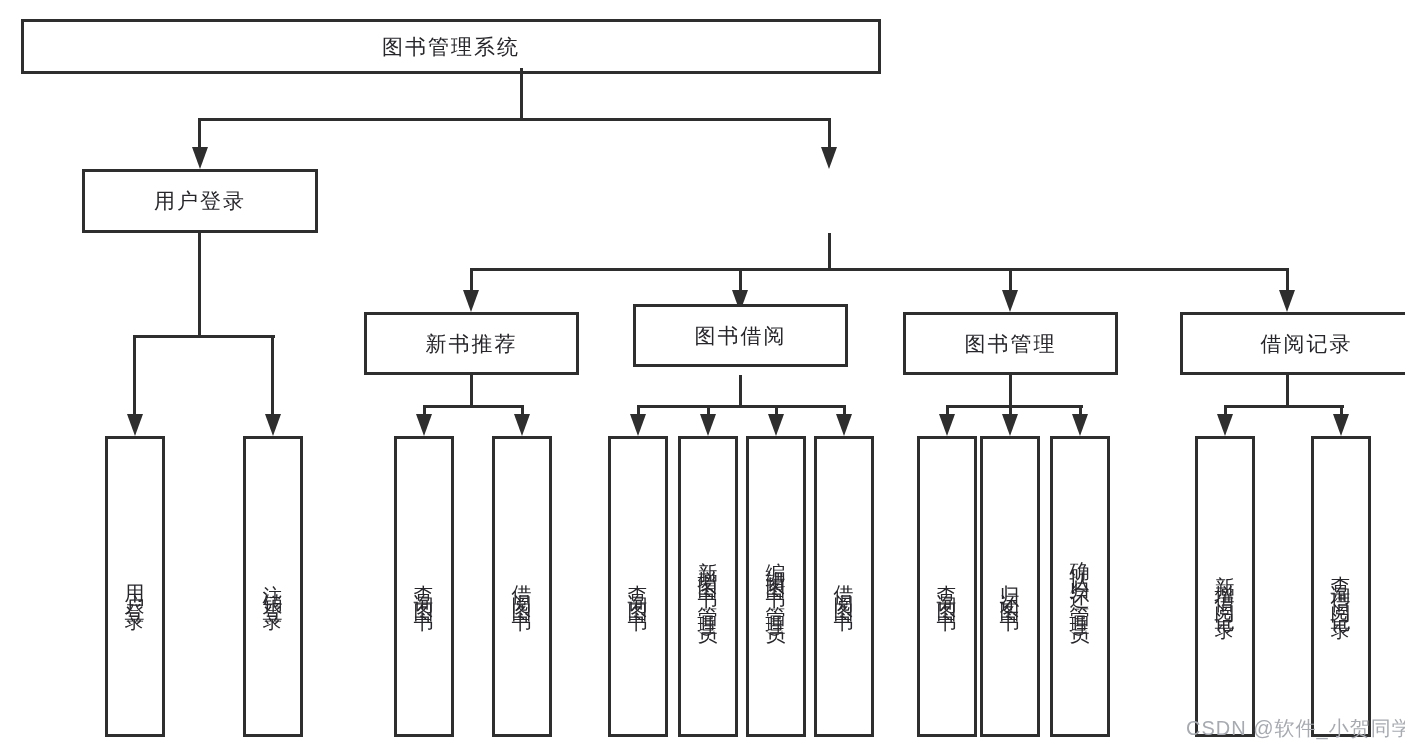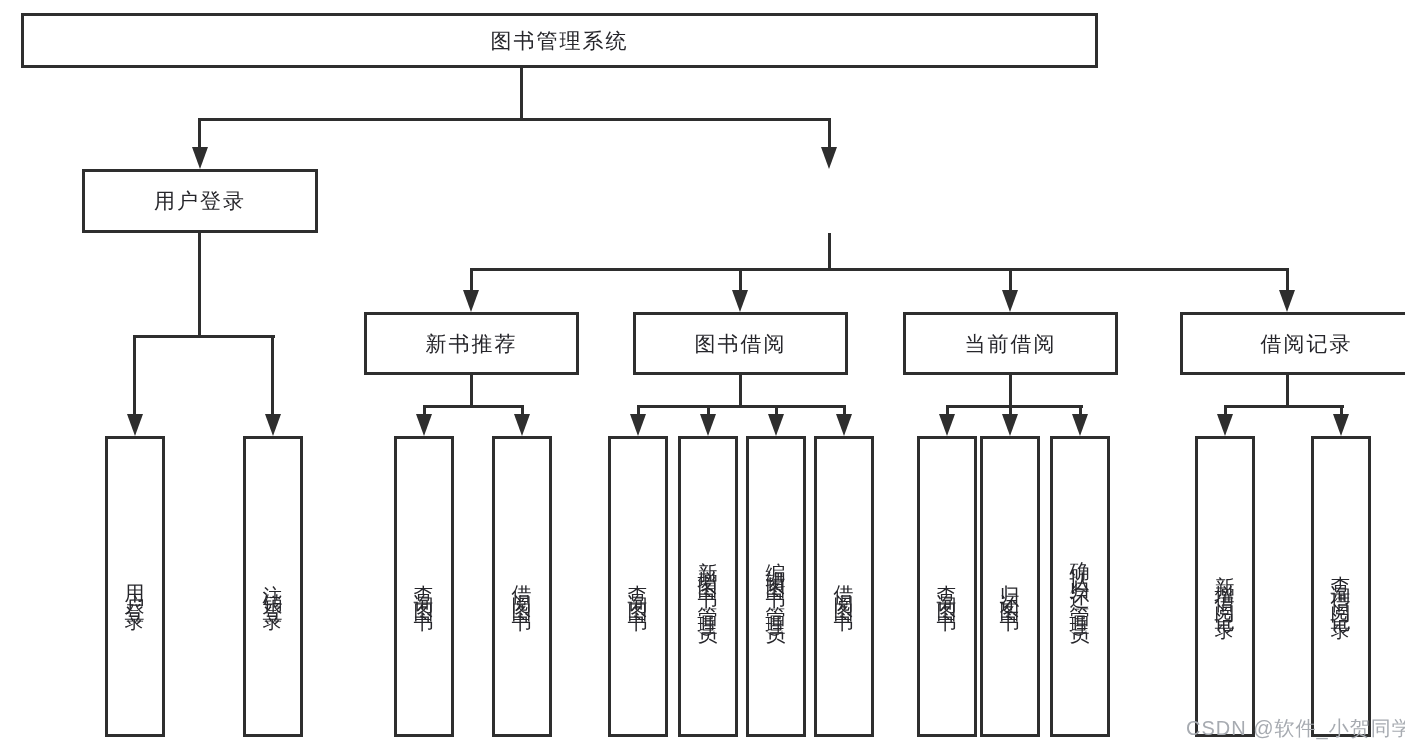--- a/index.html
+++ b/index.html
@@ -28,21 +28,21 @@
   .watermark {
     position:absolute; left:1186px; top:715px; z-index:6;
     font-size:20px; color:#a7abb1; letter-spacing:1px; white-space:nowrap;
   }
 </style>
 </head>
 <body>
 
 <div class="canvas">
 
-  <div class="box" style="left:21px; top:13px; width:1077px; height:55px;">
+  <div class="box" style="left:21px; top:19px; width:860px; height:55px;">
     <span>图书管理系统</span>
   </div>
 
   <div class="vline" style="left:520px; top:68px; height:50px;"></div>
   <div class="hline" style="left:198px; top:118px; width:633px;"></div>
   <div class="vline" style="left:198px; top:121px; height:26px;"></div>
   <div class="arrow" style="left:192px; top:147px;"></div>
   <div class="vline" style="left:828px; top:121px; height:26px;"></div>
   <div class="arrow" style="left:821px; top:147px;"></div>
 
@@ -64,25 +64,25 @@
   <div class="vline" style="left:739px; top:271px; height:19px;"></div>
   <div class="arrow" style="left:732px; top:290px;"></div>
   <div class="vline" style="left:1009px; top:271px; height:19px;"></div>
   <div class="arrow" style="left:1002px; top:290px;"></div>
   <div class="vline" style="left:1286px; top:271px; height:19px;"></div>
   <div class="arrow" style="left:1279px; top:290px;"></div>
 
   <div class="box" style="left:364px; top:312px; width:215px; height:63px;">
     <span>新书推荐</span>
   </div>
-  <div class="box" style="left:633px; top:312px; width:215px; height:63px;">
+  <div class="box" style="left:633px; top:304px; width:215px; height:63px;">
     <span>图书借阅</span>
   </div>
   <div class="box" style="left:903px; top:312px; width:215px; height:63px;">
-    <span>当前借阅</span>
+    <span>图书管理</span>
   </div>
   <div class="box" style="left:1180px; top:312px; width:253px; height:63px;">
     <span>借阅记录</span>
   </div>
 
   <div class="vline" style="left:470px; top:375px; height:30px;"></div>
   <div class="hline" style="left:423px; top:405px; width:101px;"></div>
   <div class="vline" style="left:423px; top:408px; height:6px;"></div>
   <div class="arrow" style="left:416px; top:414px;"></div>
   <div class="vline" style="left:521px; top:408px; height:6px;"></div>

